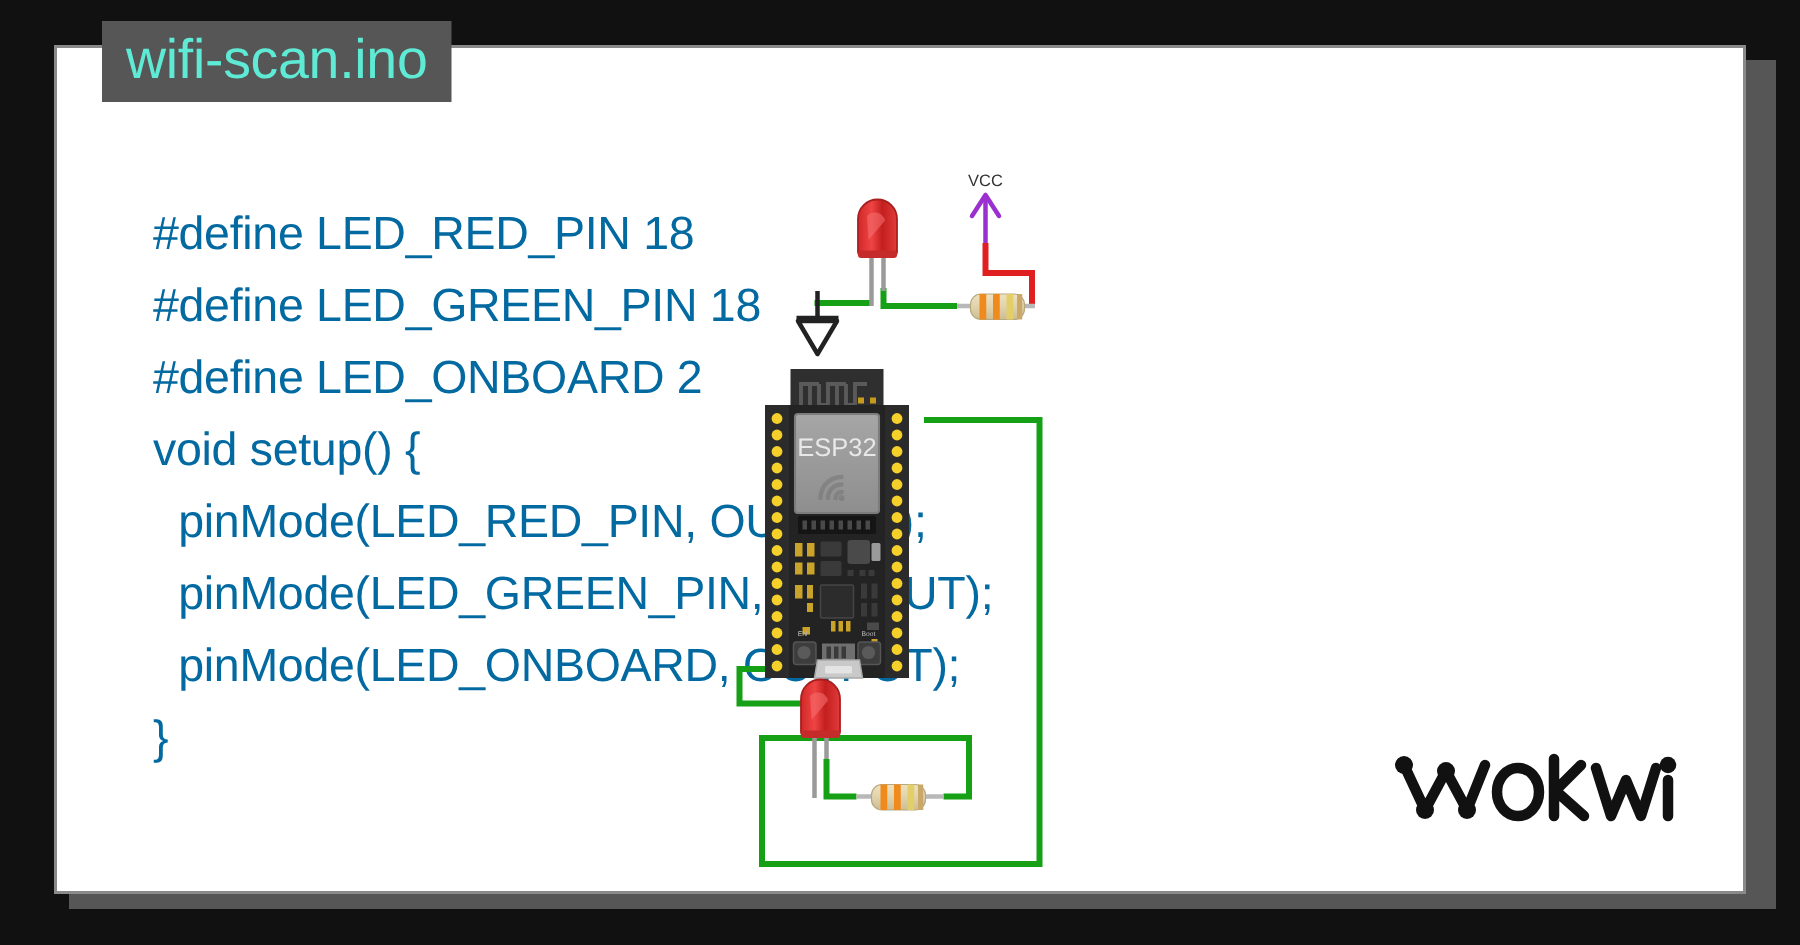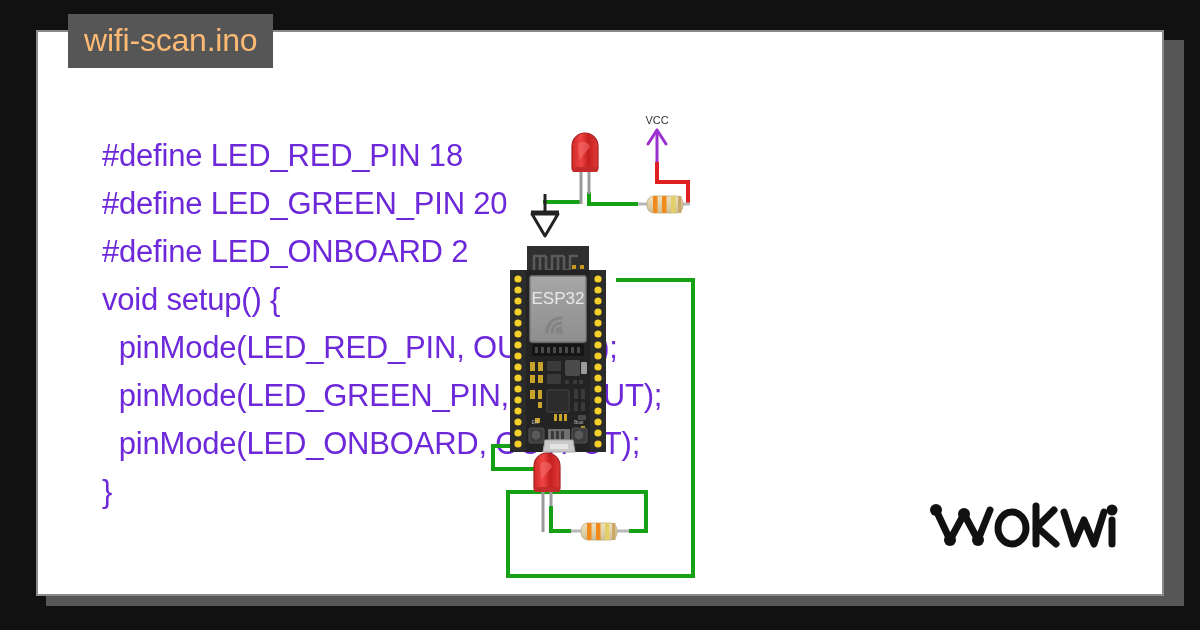--- a/index.html
+++ b/index.html
@@ -30,36 +30,36 @@
 
   
   .file-tab {
     position: absolute;
     left: 68px; top: 14px;
     background: #565656;
     padding: 6px 16px 8px 16px;
     z-index: 40;
   }
   .file-tab .tab-label {
-    color: #fdba74;
-    font-size: 32px;
+    color: #5eead4;
+    font-size: 37px;
     line-height: 40px;
     letter-spacing: -0.2px;
     white-space: nowrap;
   }
 
   
   .code {
     position: absolute;
     left: 64px; top: 100px;
     width: 700px;
     z-index: 5;
   }
   .code-line {
-    color: #6d28d9;
+    color: #0369a1;
     font-size: 31px;
     line-height: 48px;
     white-space: pre;
     letter-spacing: -0.2px;
   }
   .code-line.blank { color: transparent; }
 
   
   .wokwi-logo {
     position: absolute;
@@ -82,21 +82,21 @@
 <body>
 
 <div id="stage">
 
   <div class="card-shadow"></div>
 
   <div class="card">
 
     <div class="code">
       <div class="code-line">#define LED_RED_PIN 18</div>
-      <div class="code-line">#define LED_GREEN_PIN 20</div>
+      <div class="code-line">#define LED_GREEN_PIN 18</div>
       <div class="code-line">#define LED_ONBOARD 2</div>
       <div class="code-line blank"></div>
       <div class="code-line">void setup() {</div>
       <div class="code-line blank"></div>
       <div class="code-line">  pinMode(LED_RED_PIN, OUTPUT);</div>
       <div class="code-line">  pinMode(LED_GREEN_PIN, OUTPUT);</div>
       <div class="code-line">  pinMode(LED_ONBOARD, OUTPUT);</div>
       <div class="code-line">}</div>
     </div>
 

